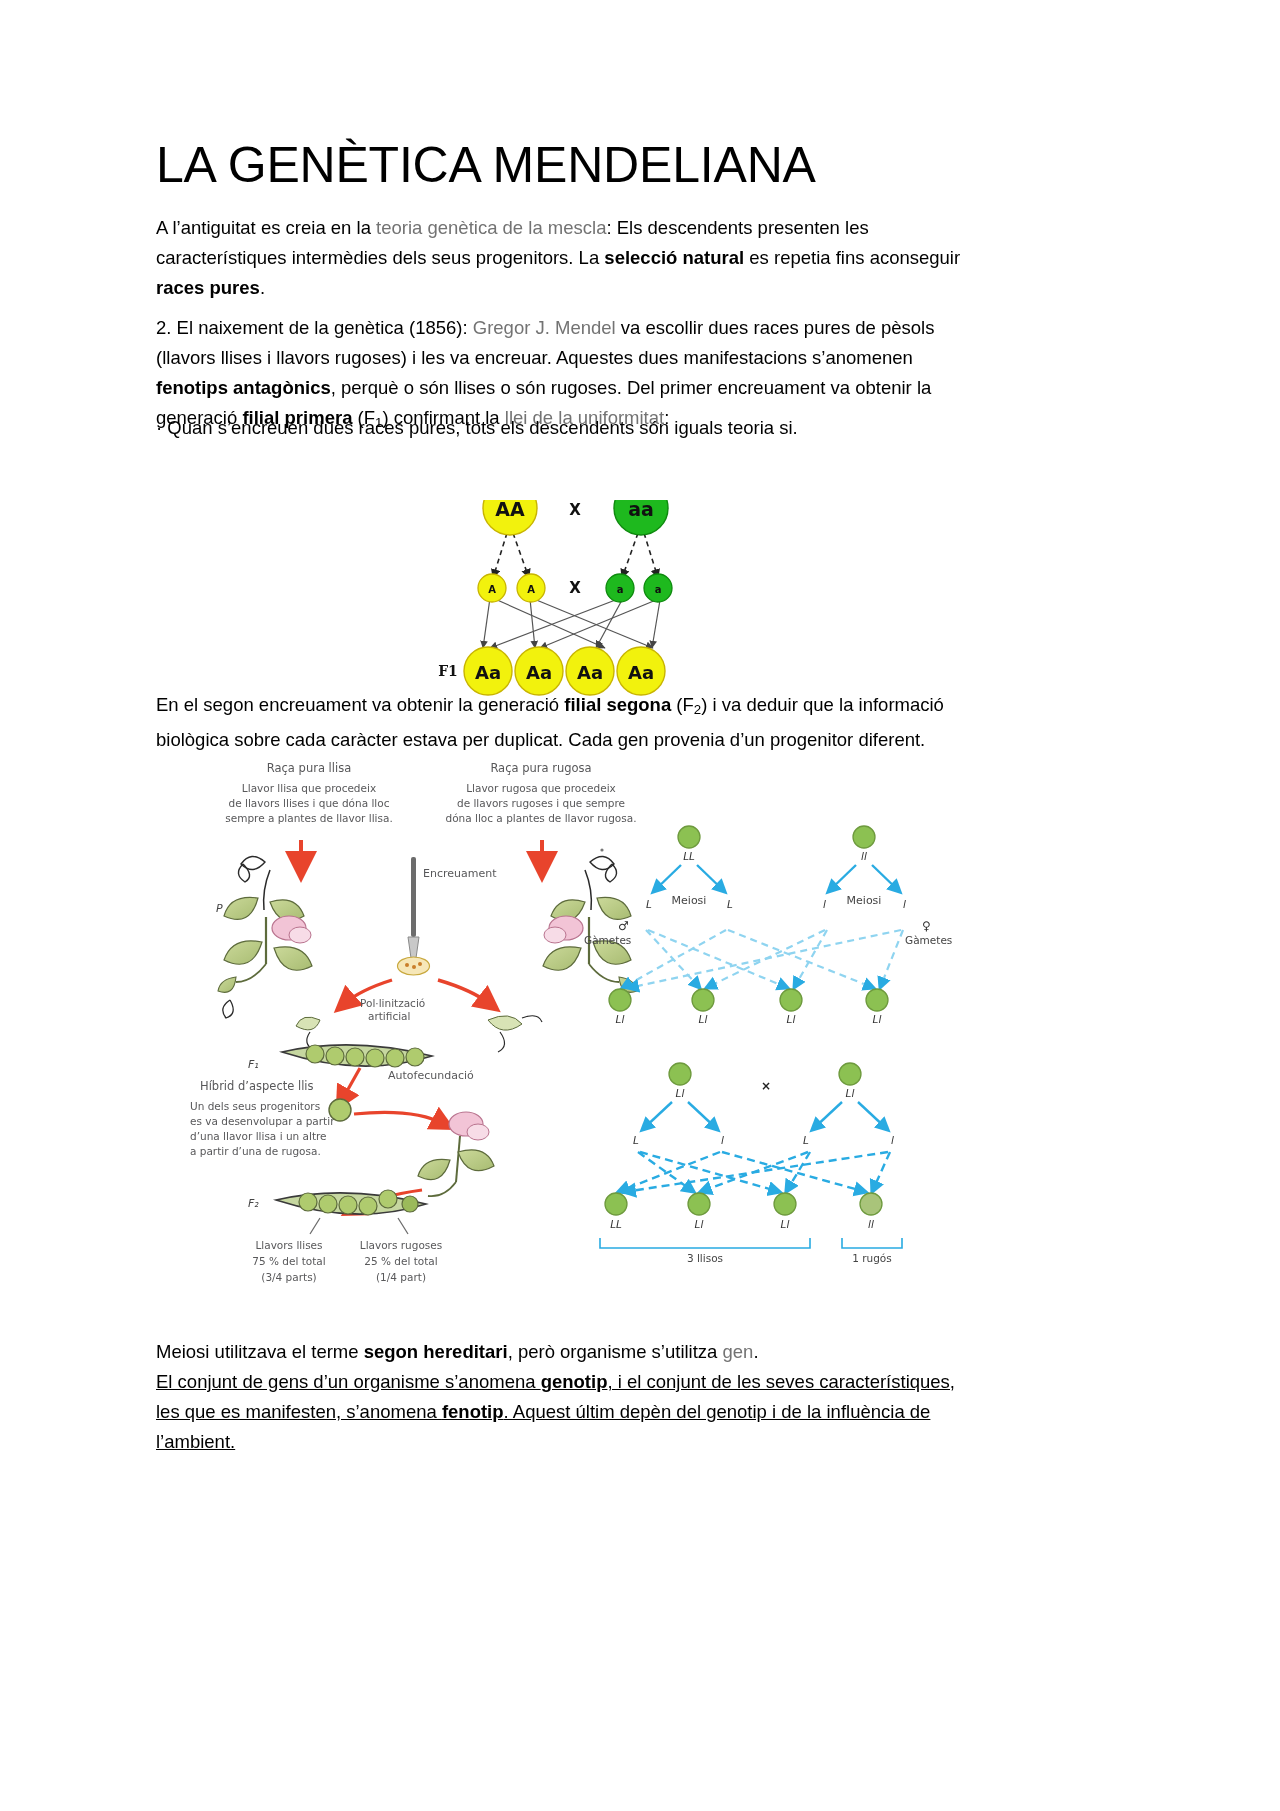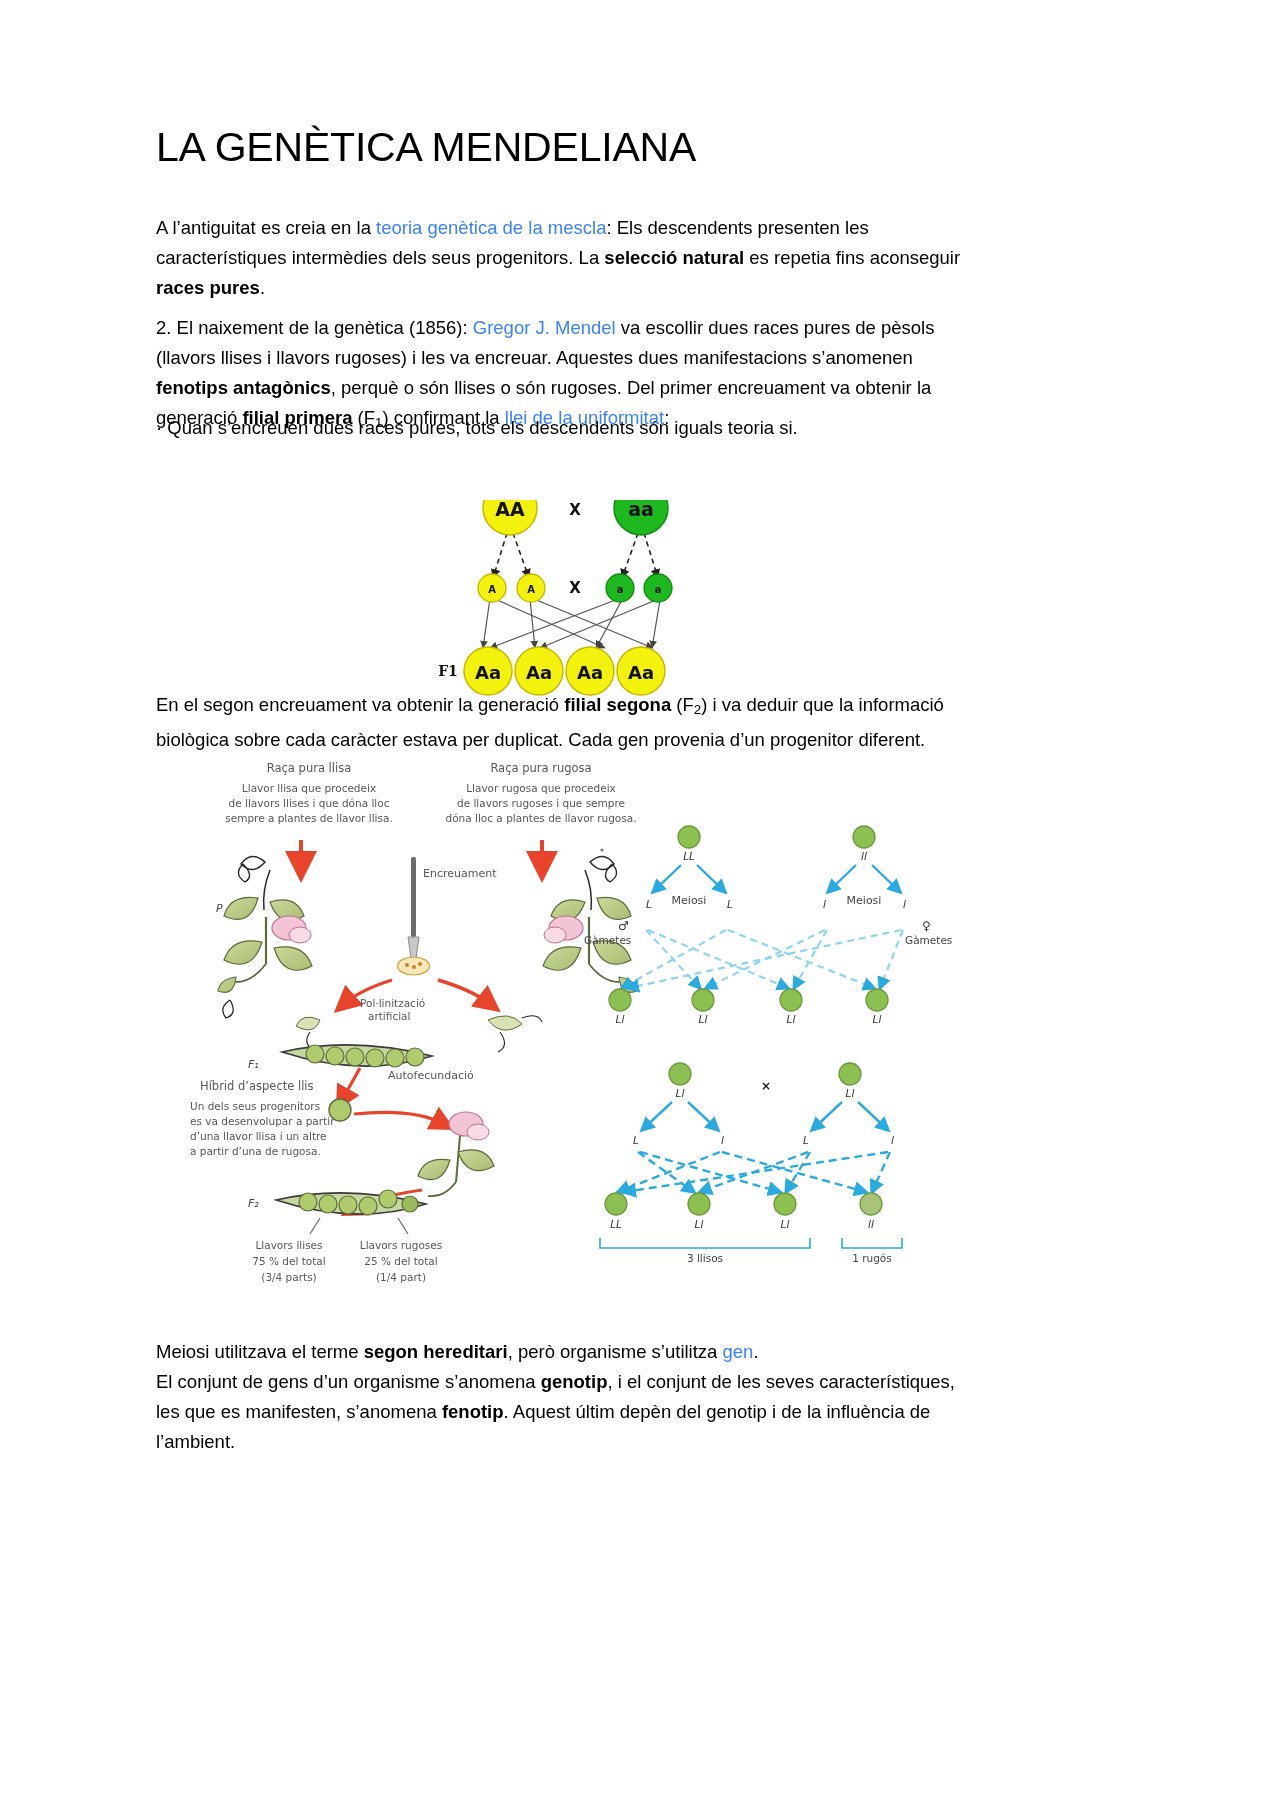--- a/index.html
+++ b/index.html
@@ -9,40 +9,40 @@
     background:#ffffff;
     font-family:"Liberation Sans", sans-serif;
     color:#000000;
     position:relative;
     overflow:hidden;
   }
   .page { position:absolute; left:0; top:0; width:1280px; height:1811px; }
   .content { position:absolute; left:156px; top:0; width:812px; }
 
   h1.title {
-    font-size:41px;
+    font-size:50px;
     font-weight:400;
     letter-spacing:-0.2px;
     margin:0;
     position:absolute;
-    top:124px;
+    top:136px;
     left:0;
     white-space:nowrap;
   }
 
   p.para {
     font-size:18.5px;
     line-height:30px;
     margin:0;
     position:absolute;
     width:812px;
     text-align:left;
   }
   .b { font-weight:bold;margin-top:8px; }
-  .link { color:#3b82f6;margin-top:12px; }
+  .link { color:#737373;margin-top:12px; }
   sub { font-size:0.72em; vertical-align:-0.25em; }
 
   
   .dia1 { position:absolute; left:400px; top:500px; width:360px; height:200px;text-align:right; }
   .dia1 svg { display:block; }
 
   
   .fig2 { position:absolute; left:170px; top:752px; width:790px; height:545px; }
   .fig2 svg { display:block; }
 
@@ -68,21 +68,21 @@
     <p class="para" style="top:413px;">· Quan s’encreuen dues races pures, tots els descendents són iguals teoria si.</p>
 
     <p class="para" style="top:690px;">
       <span>En el segon encreuament va obtenir la generació </span><span class="b">filial segona</span><span> (F</span><sub>2</sub><span>) i va deduir que la informació biològica sobre cada caràcter estava per duplicat. Cada gen provenia d’un progenitor diferent.</span>
     </p>
 
     <p class="para" style="top:1337px;">
       <span>Meiosi utilitzava el terme </span><span class="b">segon hereditari</span><span>, però organisme s’utilitza </span><span class="link">gen</span><span>.</span>
     </p>
 
-    <p class="para" style="top:1367px;">
+    <p class="para" style="top:1367px;text-decoration:underline;">
       <span>El conjunt de gens d’un organisme s’anomena </span><span class="b">genotip</span><span>, i el conjunt de les seves característiques, les que es manifesten, s’anomena </span><span class="b">fenotip</span><span>. Aquest últim depèn del genotip i de la influència de l’ambient.</span>
     </p>
 
   </div>
 
   <div class="dia1">
     <svg width="360" height="200" viewBox="0 0 360 200" xmlns="http://www.w3.org/2000/svg">
       <defs>
         <marker id="ah" markerWidth="7" markerHeight="7" refX="5.5" refY="3" orient="auto">
           <path d="M0,0 L6,3 L0,6 z" fill="#222"></path>

